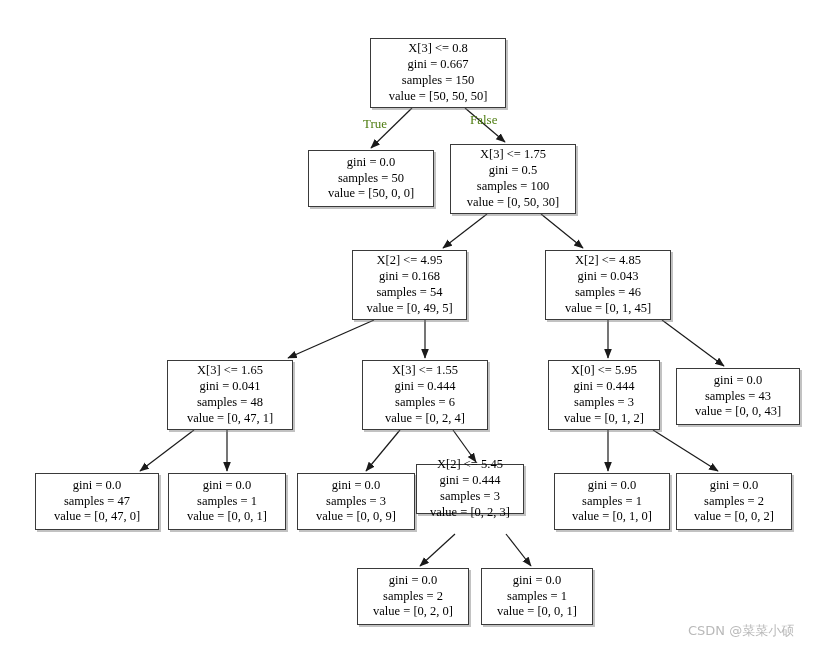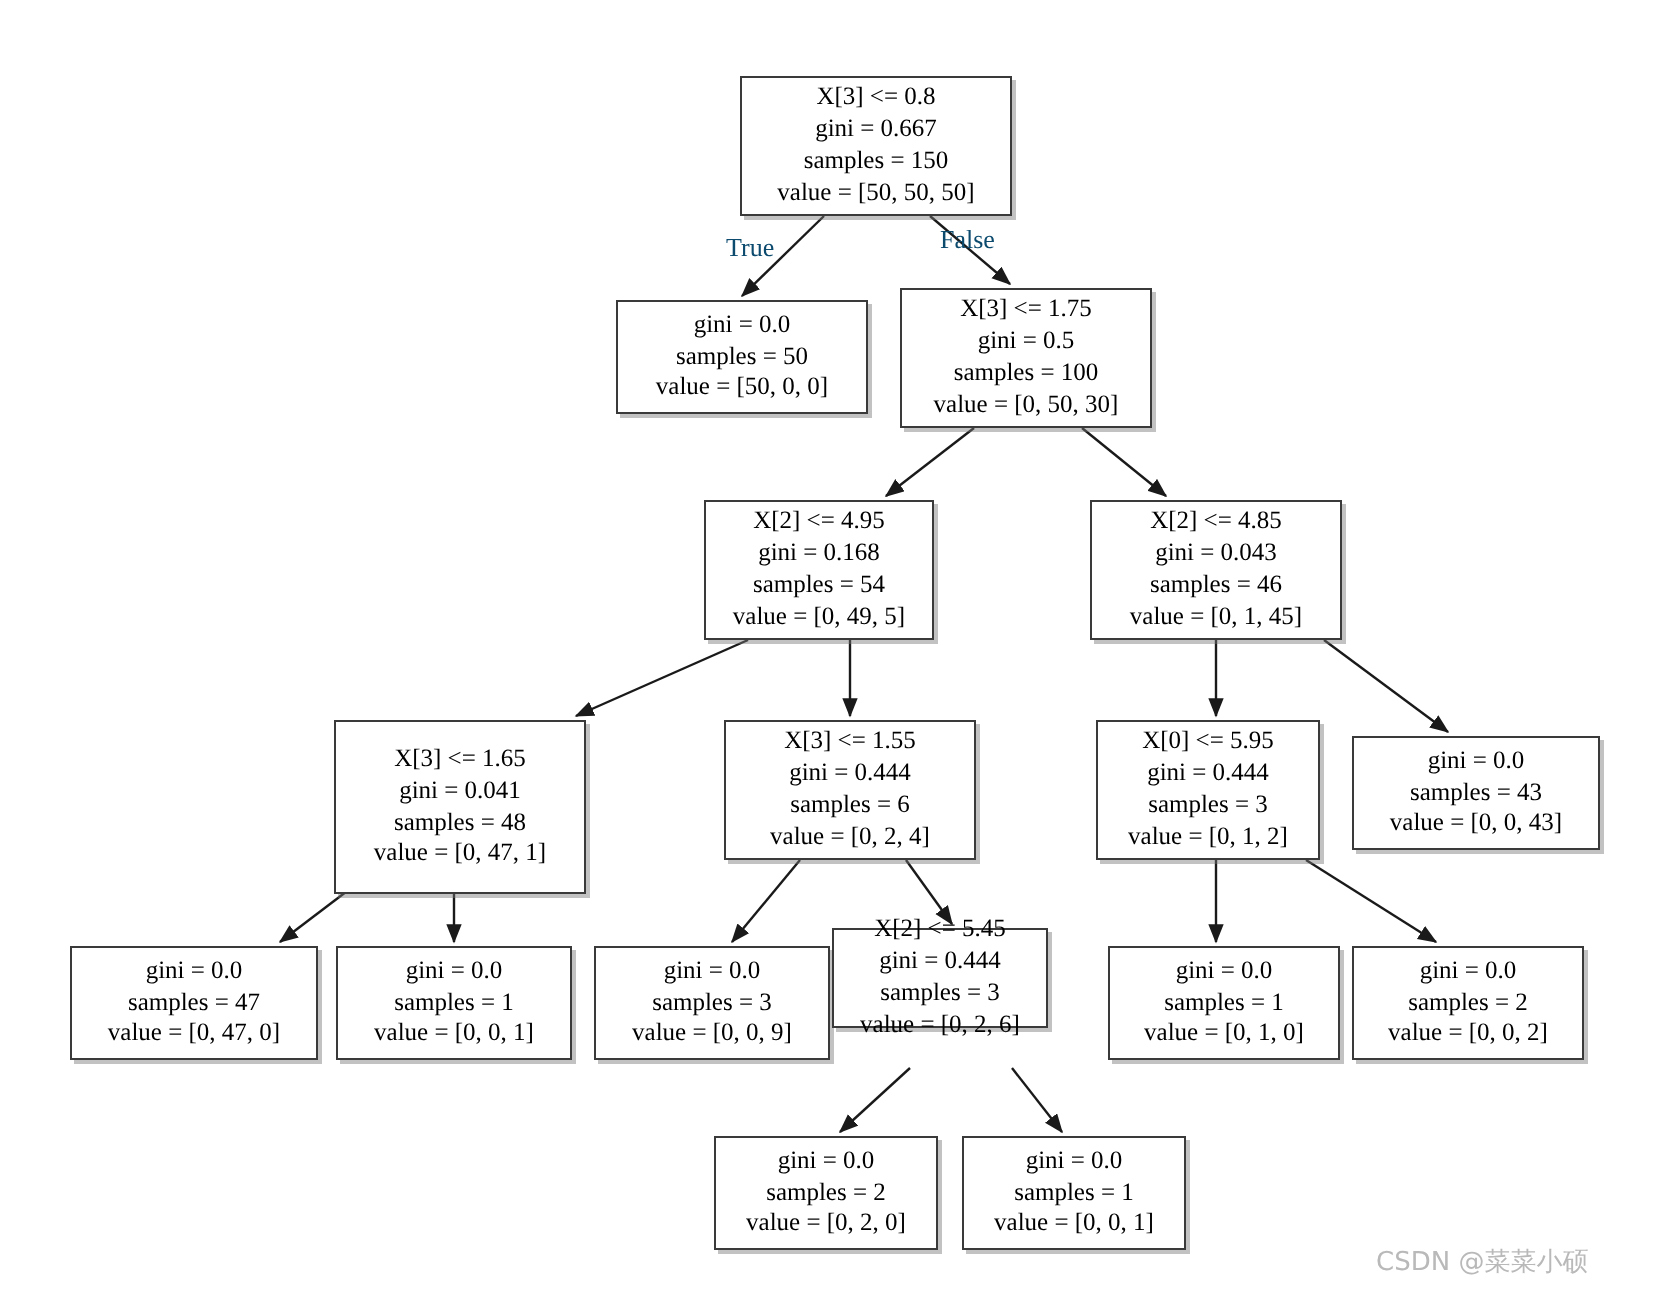--- a/index.html
+++ b/index.html
@@ -40,21 +40,21 @@
     line-height: 1.27;
     color: #000000;
     white-space: nowrap;
   }
   .node .line {
     display: block;
   }
   .edge-label {
     position: absolute;
     font-size: 13px;
-    color: #0c4a6e;
+    color: #4d7c0f;
     white-space: nowrap;
   }
   .watermark {
     position: absolute;
     font-family: "DejaVu Sans", "Liberation Sans", sans-serif;
     font-size: 13px;
     color: #b9b9b9;
     white-space: nowrap;
   }
 </style>
@@ -112,21 +112,21 @@
         <span class="line">gini = 0.168</span>
         <span class="line">samples = 54</span>
         <span class="line">value = [0, 49, 5]</span>
       </div>
       <div class="node" style="left: 545px; top: 250px; width: 126px; height: 70px;">
         <span class="line">X[2] &lt;= 4.85</span>
         <span class="line">gini = 0.043</span>
         <span class="line">samples = 46</span>
         <span class="line">value = [0, 1, 45]</span>
       </div>
-      <div class="node" style="left: 167px; top: 360px; width: 126px; height: 87px;">
+      <div class="node" style="left: 167px; top: 360px; width: 126px; height: 70px;">
         <span class="line">X[3] &lt;= 1.65</span>
         <span class="line">gini = 0.041</span>
         <span class="line">samples = 48</span>
         <span class="line">value = [0, 47, 1]</span>
       </div>
       <div class="node" style="left: 362px; top: 360px; width: 126px; height: 70px;">
         <span class="line">X[3] &lt;= 1.55</span>
         <span class="line">gini = 0.444</span>
         <span class="line">samples = 6</span>
         <span class="line">value = [0, 2, 4]</span>
@@ -154,21 +154,21 @@
       </div>
       <div class="node" style="left: 297px; top: 473px; width: 118px; height: 57px;">
         <span class="line">gini = 0.0</span>
         <span class="line">samples = 3</span>
         <span class="line">value = [0, 0, 9]</span>
       </div>
       <div class="node" style="left: 416px; top: 464px; width: 108px; height: 50px;">
         <span class="line">X[2] &lt;= 5.45</span>
         <span class="line">gini = 0.444</span>
         <span class="line">samples = 3</span>
-        <span class="line">value = [0, 2, 6]</span>
+        <span class="line">value = [0, 2, 3]</span>
       </div>
       <div class="node" style="left: 554px; top: 473px; width: 116px; height: 57px;">
         <span class="line">gini = 0.0</span>
         <span class="line">samples = 1</span>
         <span class="line">value = [0, 1, 0]</span>
       </div>
       <div class="node" style="left: 676px; top: 473px; width: 116px; height: 57px;">
         <span class="line">gini = 0.0</span>
         <span class="line">samples = 2</span>
         <span class="line">value = [0, 0, 2]</span>

